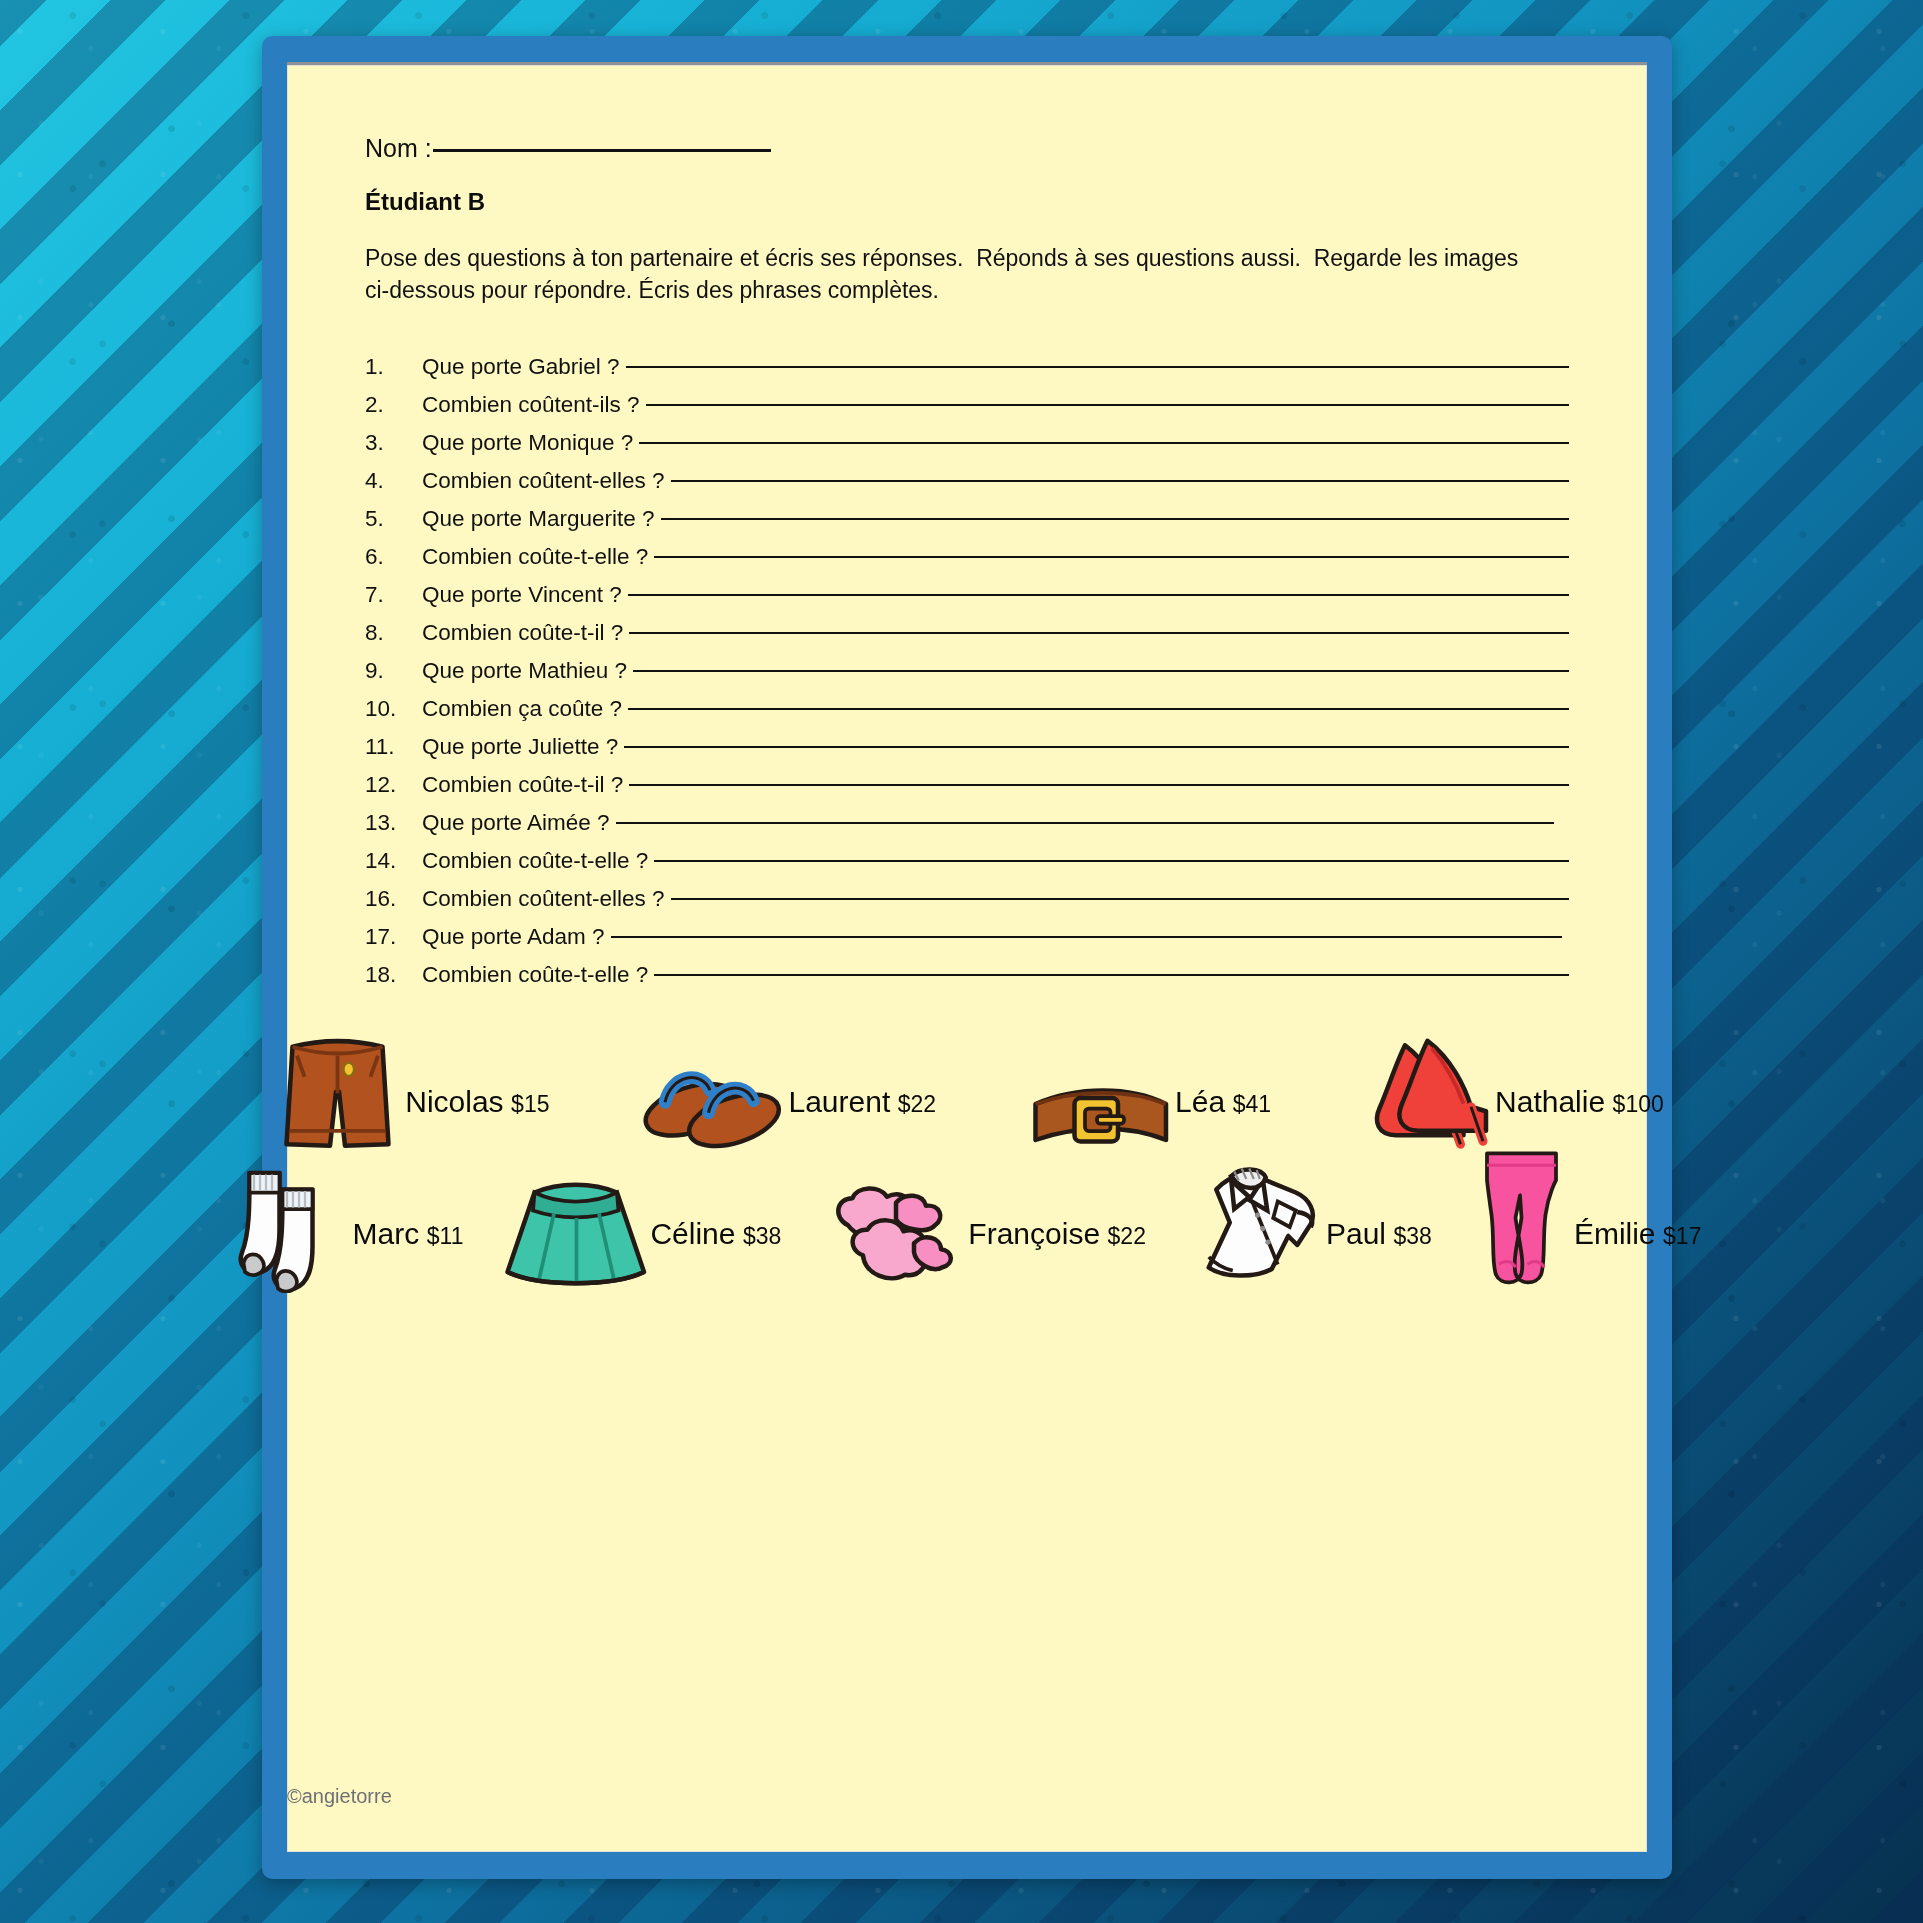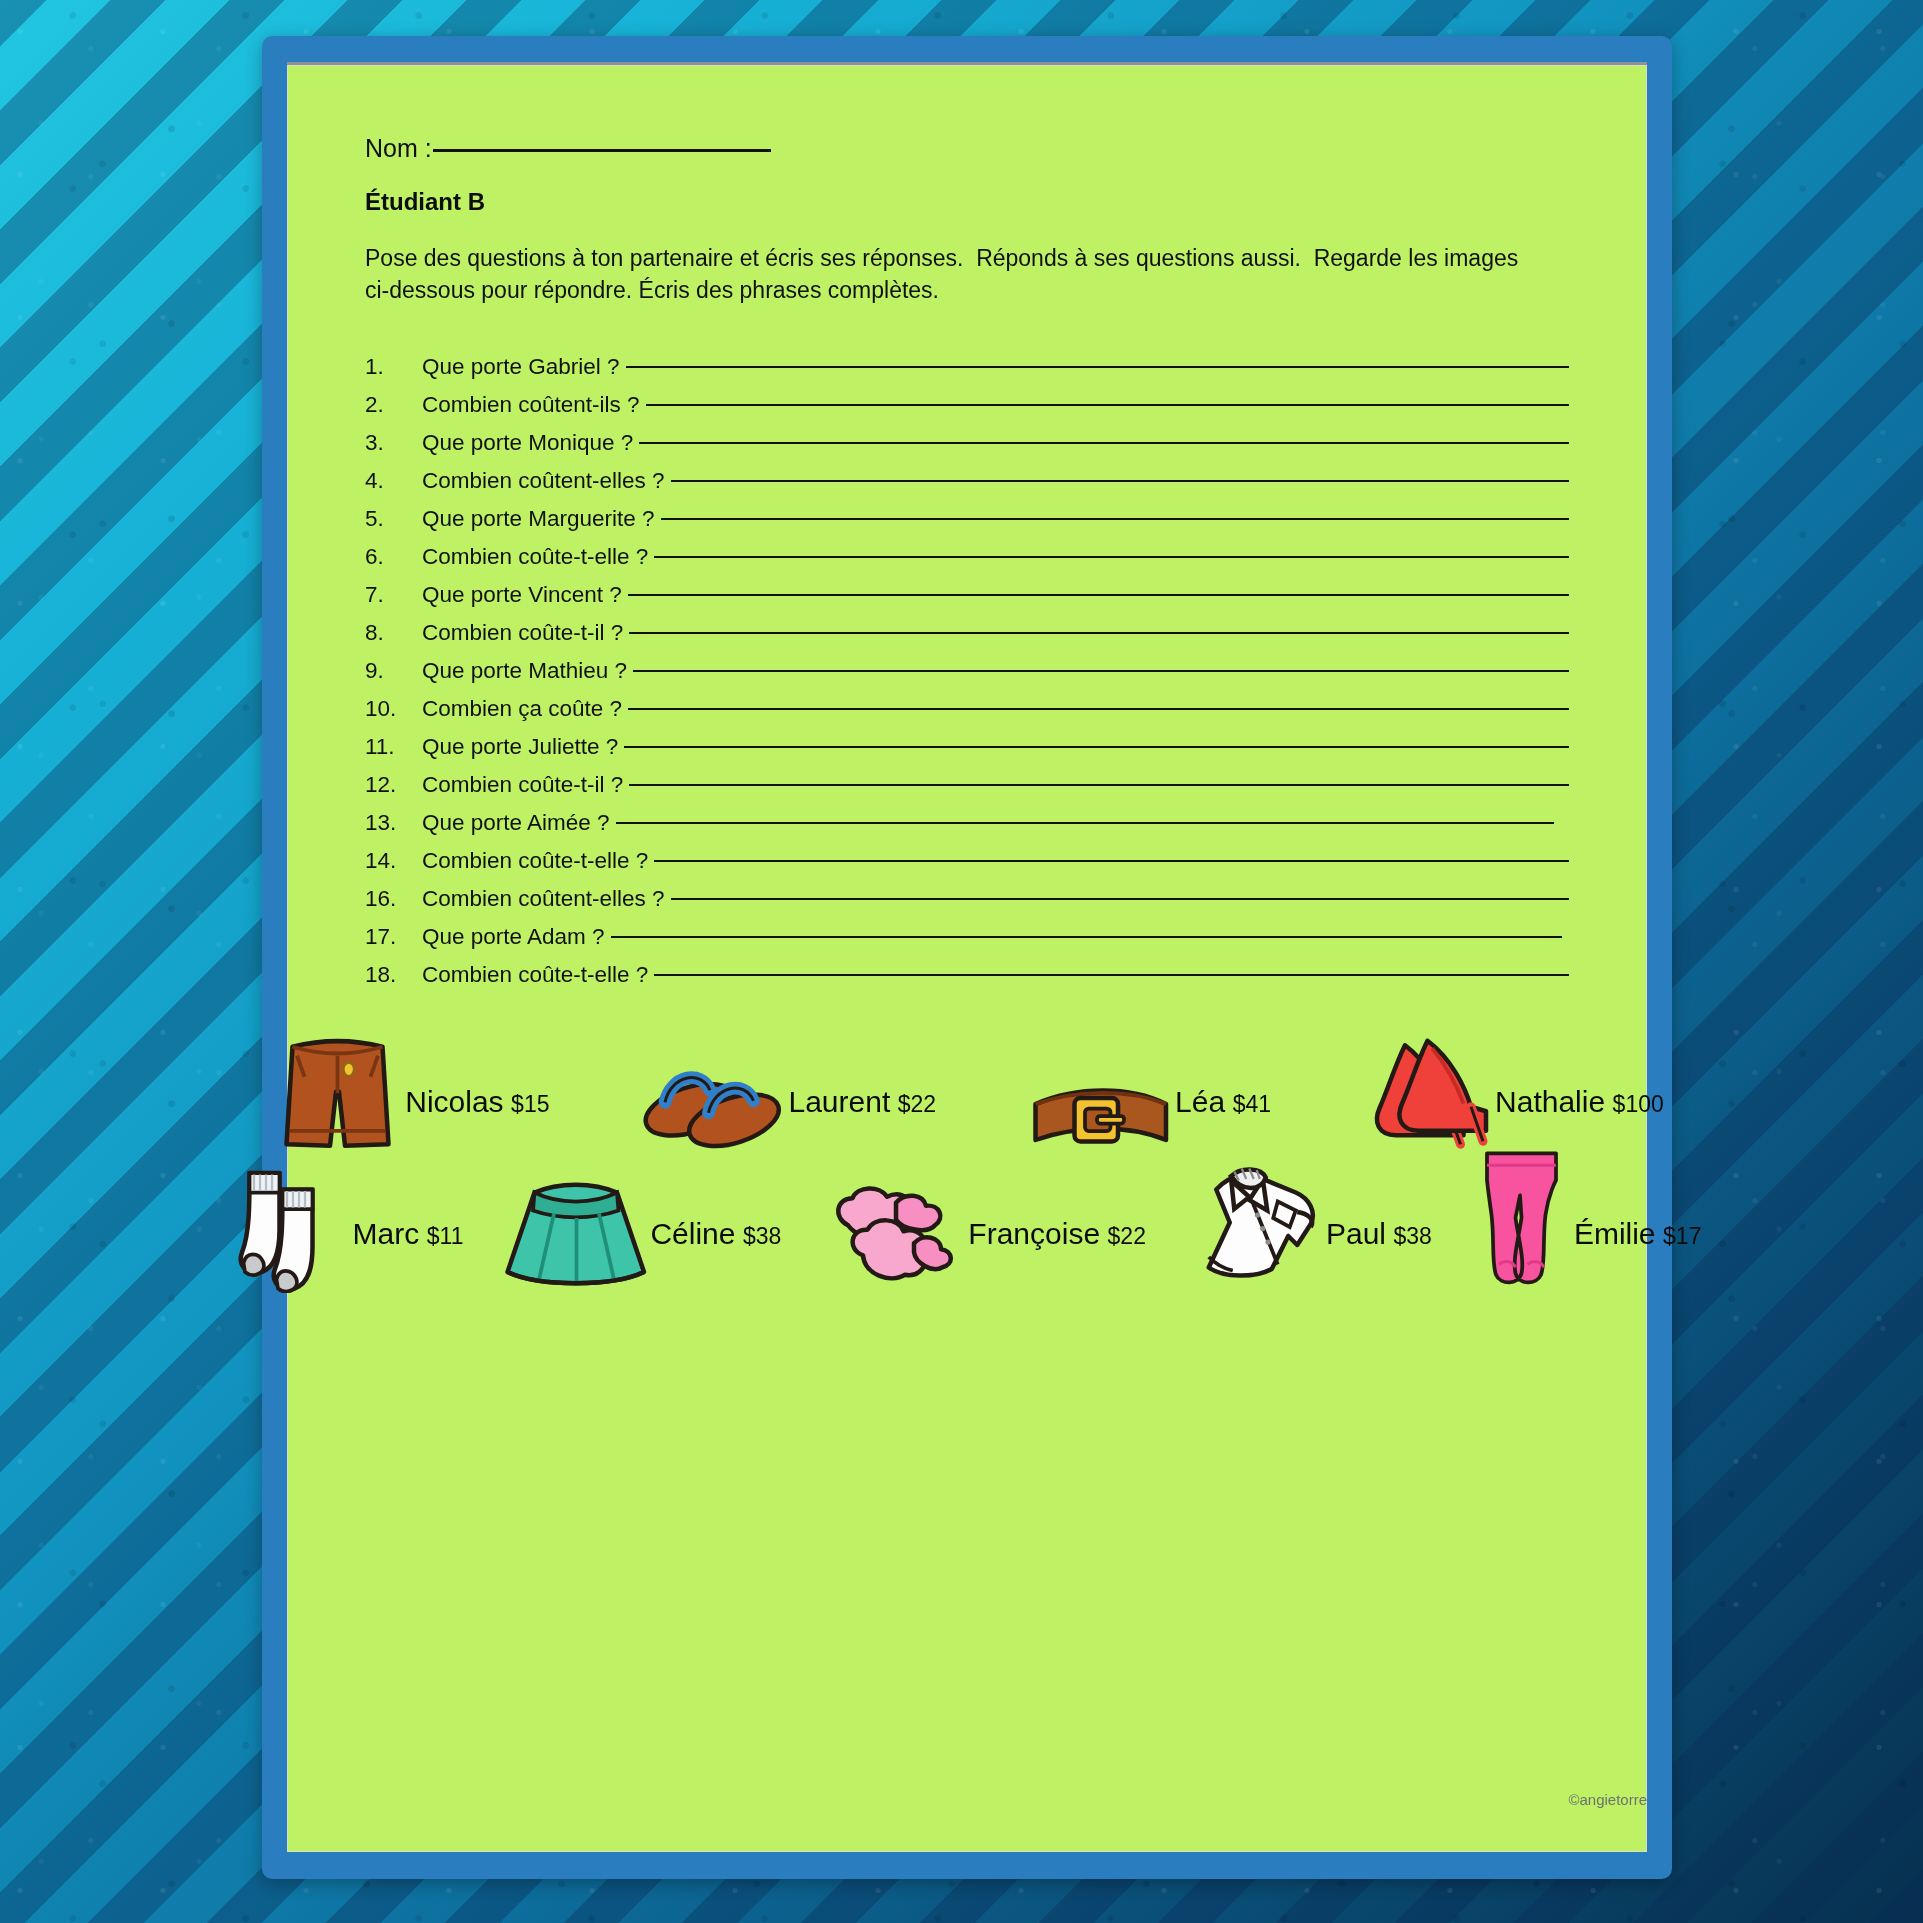--- a/index.html
+++ b/index.html
@@ -65,21 +65,21 @@
     border-radius: 10.5px;
     padding: 25.6px 25px 27px 25px;
     box-shadow: 0 4.5px 16.5px rgba(0,0,0,0.28);
   }
 
   
   #worksheet {
     position: relative;
     width: 100%;
     height: 100%;
-    background: #bef264;
+    background: #fef9c3;
     border-top: 3px solid #8e9196;
     box-shadow: inset 0 0 0 0.8px #d9dbdd;
     padding: 69px 78px 0 78px;
   }
 
   
   .name-row {
     display: flex;
     align-items: baseline;
     font-size: 25px;
@@ -170,22 +170,22 @@
     align-items: baseline;
     gap: 7.5px;
   }
   .item-price { font-size: 23px; }
 
   
   #footer-credit {
     position: absolute;
     left: 0; right: 0;
     bottom: 44px;
-    text-align: right;
-    font-size: 15px;
+    text-align: left;
+    font-size: 20px;
     color: #6e7073;
   }
 </style>
 </head>
 <body>
 
 <div id="bg-base"></div>
 <div id="bg-stripes"></div>
 <div id="bg-noise"></div>
 

